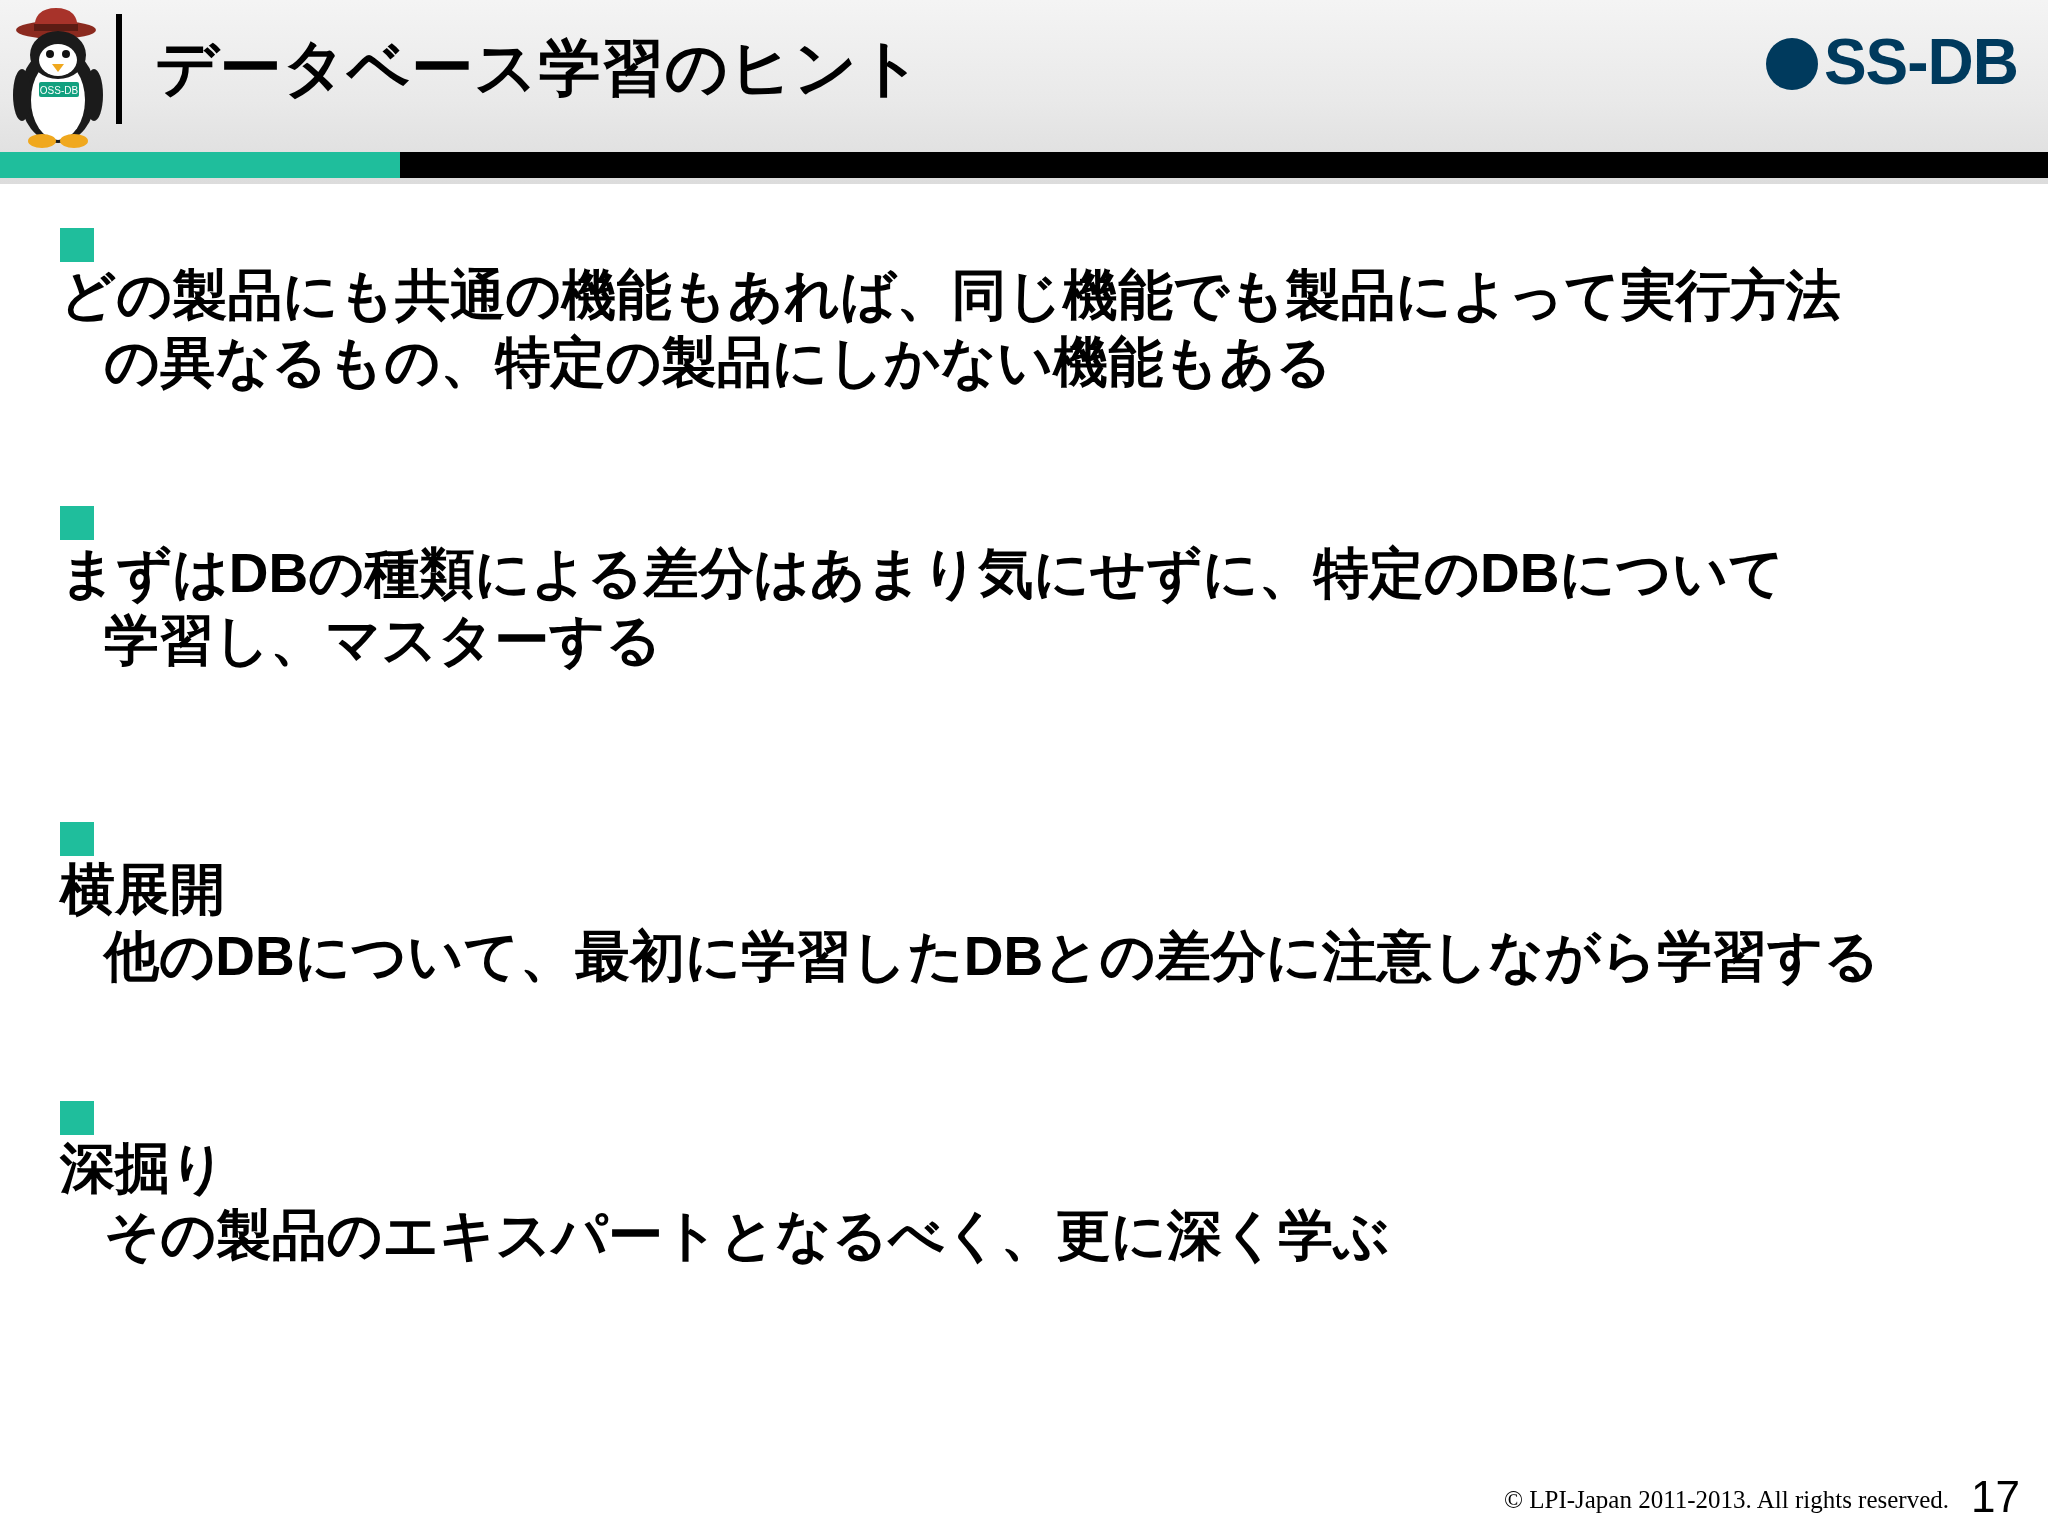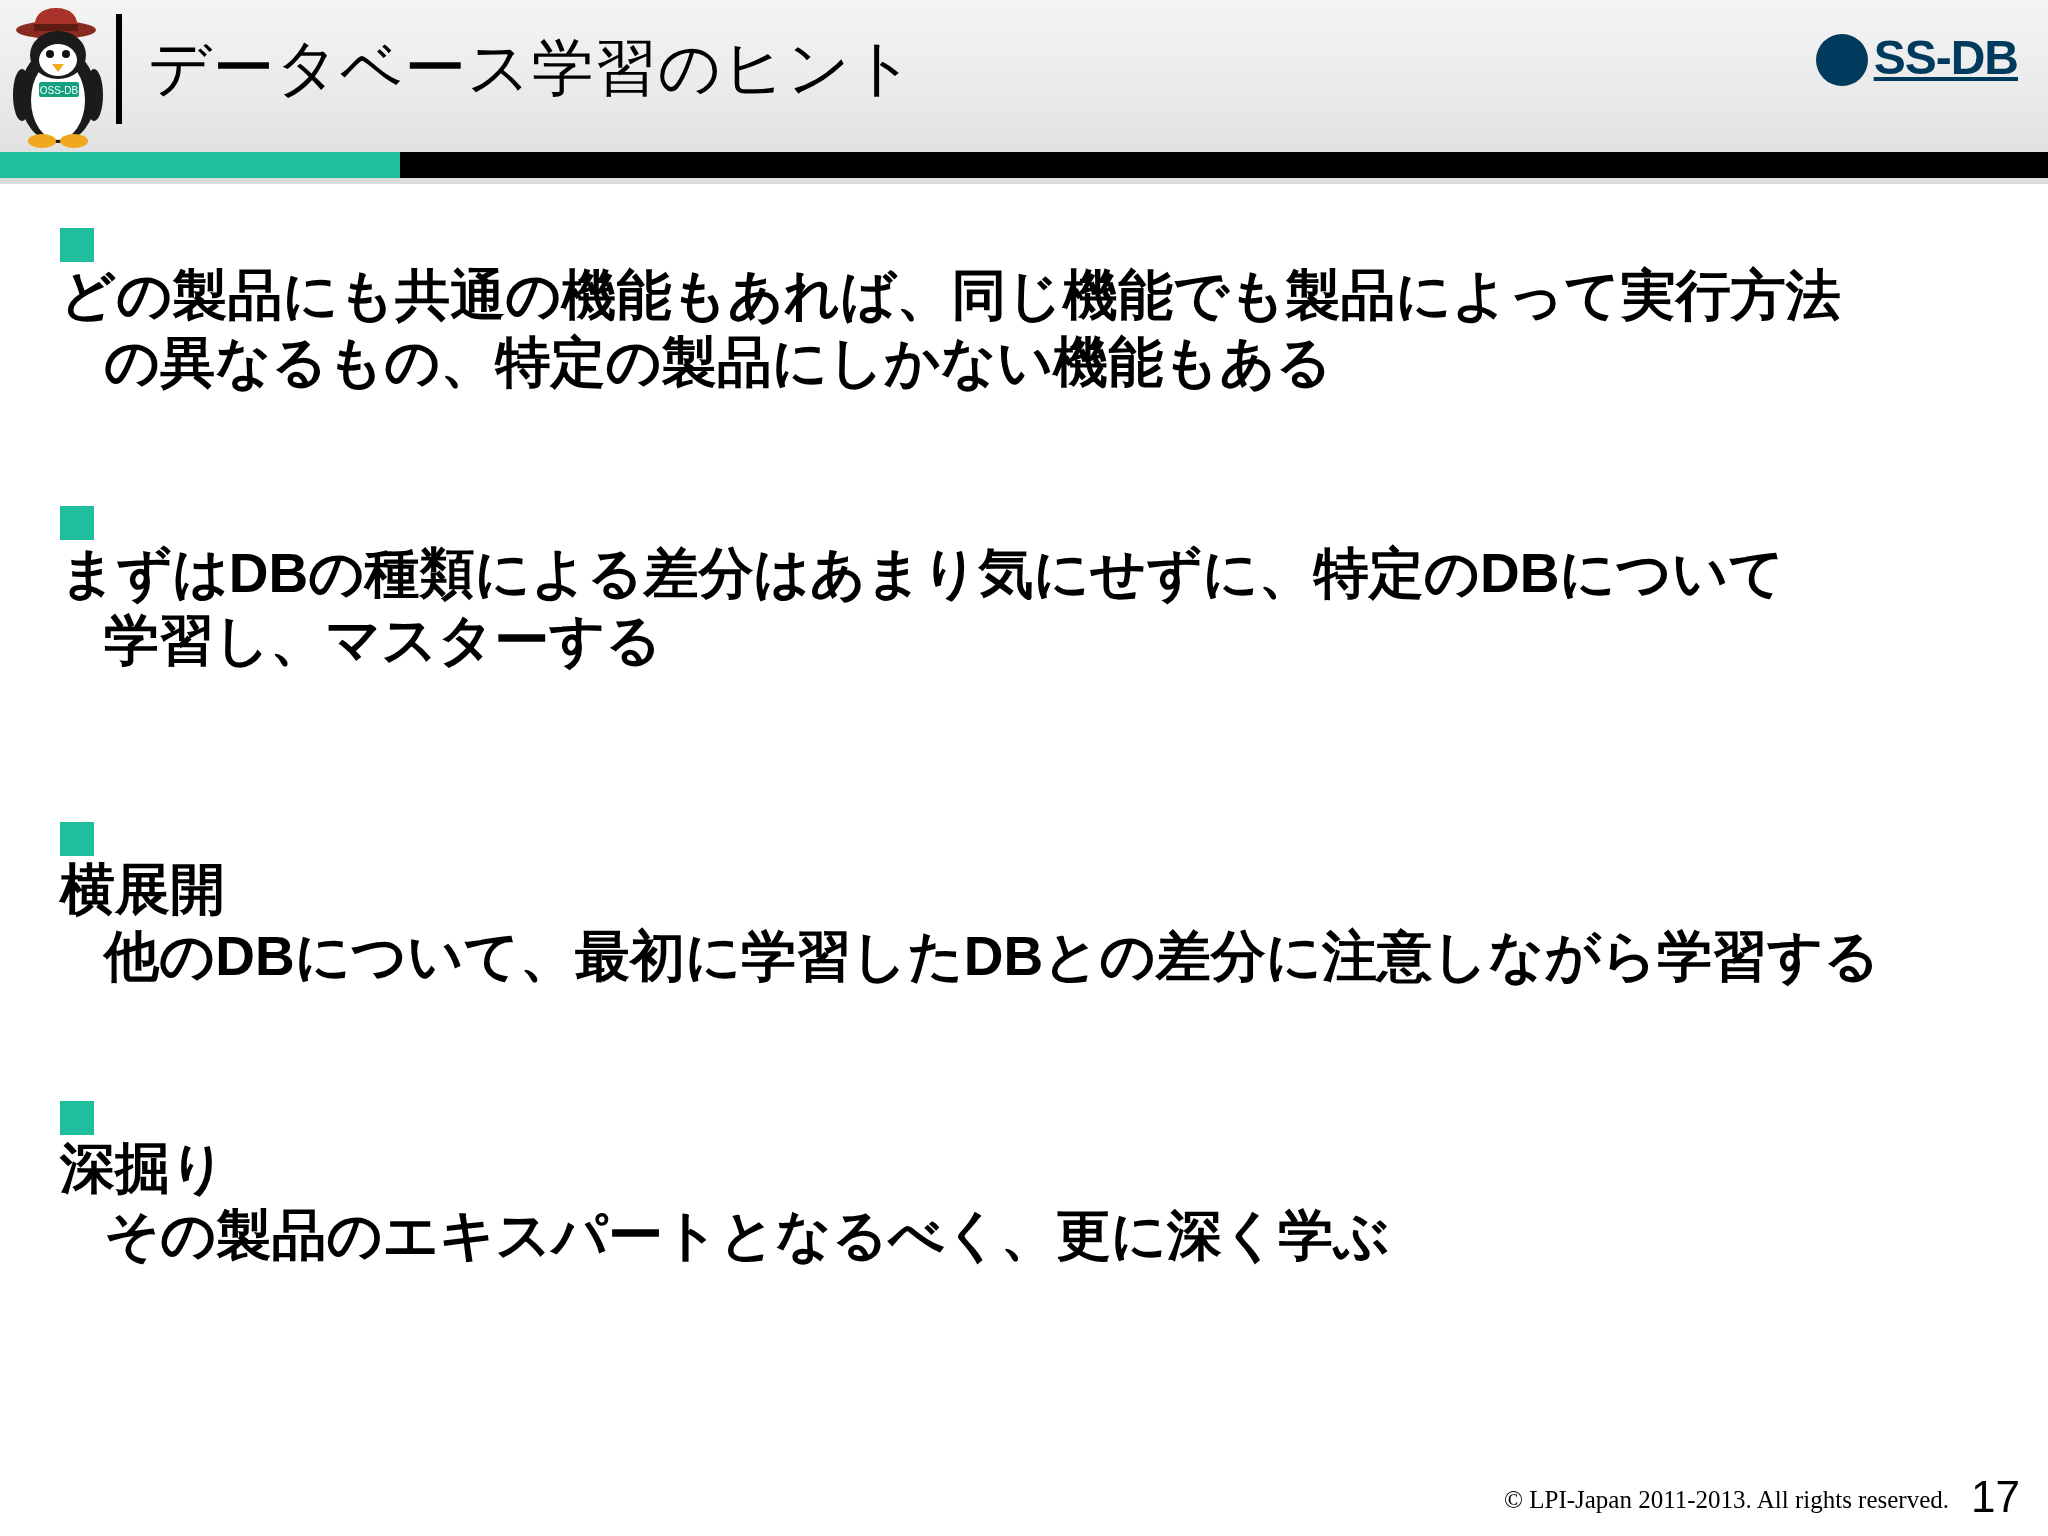--- a/index.html
+++ b/index.html
@@ -37,24 +37,24 @@
   .title-bar-left {
     position: absolute;
     left: 116px;
     top: 14px;
     width: 6px;
     height: 110px;
     background: #000;
   }
   .slide-title {
     position: absolute;
-    left: 148px;
+    left: 155px;
     top: 26px;
     font-size: 62px;
-    font-weight: normal;
+    font-weight: bold;
     letter-spacing: 1px;
     color: #000;
     white-space: nowrap;
   }
 
   .logo {
     position: absolute;
     right: 30px;
     top: 30px;
     display: flex;
@@ -63,25 +63,24 @@
   }
   .logo-dot {
     width: 52px;
     height: 52px;
     border-radius: 50%;
     background: #003a5d;
     margin-right: 6px;
     margin-top: 4px;
   }
   .logo-text {
-    font-size: 48px;
+    font-size: 64px;
     font-weight: bold;
     letter-spacing: -1px;
     line-height: 1;
-    text-decoration: underline;
   }
 
   
   .bar-green {
     position: absolute;
     top: 152px; left: 0;
     width: 400px;
     height: 26px;
     background: #1fbe9c;
   }

